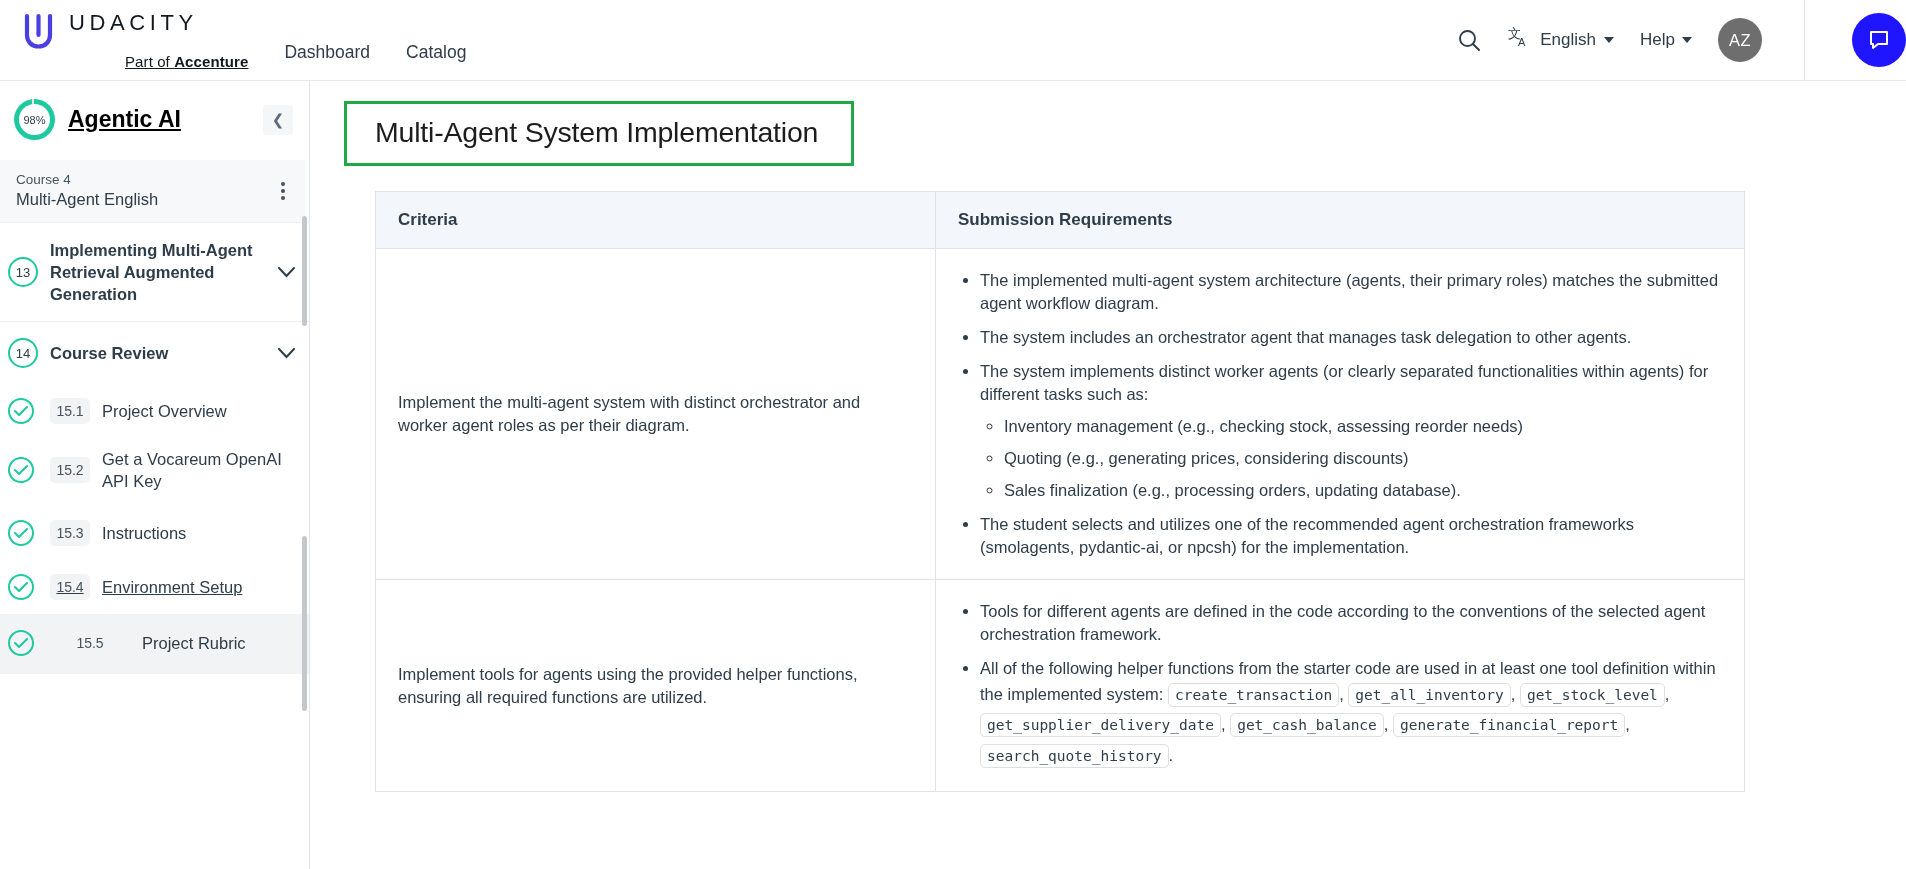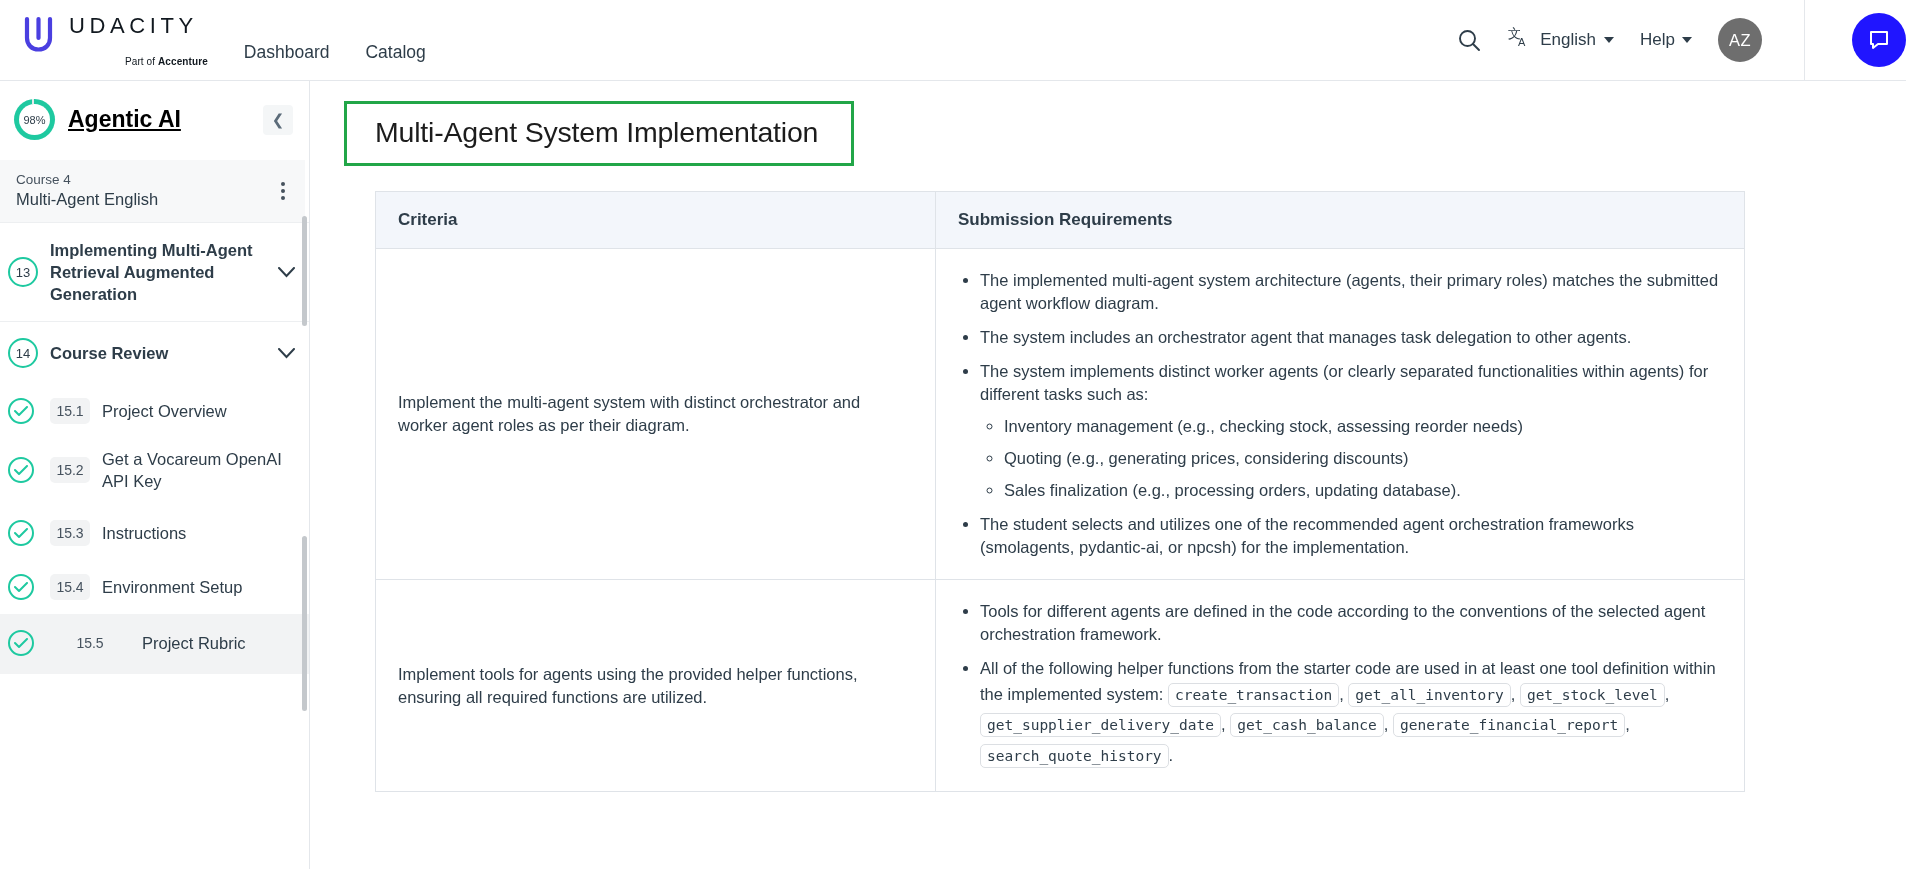--- a/index.html
+++ b/index.html
@@ -21,22 +21,22 @@
     display: flex; align-items: center;
   }
   .brand { display: flex; align-items: flex-start; margin-left: 24px; }
   .brand-mark { width: 34px; height: 36px; margin-top: 2px; }
   .brand-text { margin-left: 11px; display: flex; flex-direction: column; }
   .brand-word {
     font-size: 22px; letter-spacing: 4.6px; font-weight: 400;
     color: #11181f; line-height: 24px;
   }
   .brand-sub {
-    font-size: 10px; color: #11181f; letter-spacing: .1px;
-    margin-top: 18px; margin-left: 56px;
+    font-size: 15px; color: #11181f; letter-spacing: .1px;
+    margin-top: 18px; margin-left: 56px; text-decoration: underline;
   }
   .brand-sub b { font-weight: 700; }
 
   .nav-links { display: flex; align-items: center; margin-left: 34px; gap: 32px; }
   .nav-link {
     font-size: 17.5px; color: #2e3d49; text-decoration: none;
     padding: 6px 2px; cursor: pointer; white-space: nowrap; margin-top: 25px;
   }
 
   .top-right {
@@ -362,21 +362,21 @@
     <div class="lesson sub" style="padding-top:14px;padding-bottom:14px;">
       <div class="check-ring">
         <svg width="14" height="11" viewBox="0 0 14 11">
             <path d="M1 5 L5 9 L13 1" fill="none" stroke="#1ec9a0" stroke-width="2" stroke-linecap="round" stroke-linejoin="round"></path>
           </svg>
       </div>
       <div class="sub-badge">15.3</div>
       <div class="sub-label">Instructions</div>
     </div>
 
-    <div class="lesson sub" style="padding-top:14px;padding-bottom:14px;">
+    <div class="lesson sub" style="padding-top:14px;padding-bottom:14px;text-decoration:underline;">
       <div class="check-ring">
         <svg width="14" height="11" viewBox="0 0 14 11">
             <path d="M1 5 L5 9 L13 1" fill="none" stroke="#1ec9a0" stroke-width="2" stroke-linecap="round" stroke-linejoin="round"></path>
           </svg>
       </div>
       <div class="sub-badge">15.4</div>
       <div class="sub-label">Environment Setup</div>
     </div>
 
     <div class="lesson sub active" style="padding-top:16px;padding-bottom:18px;gap:32px;">

